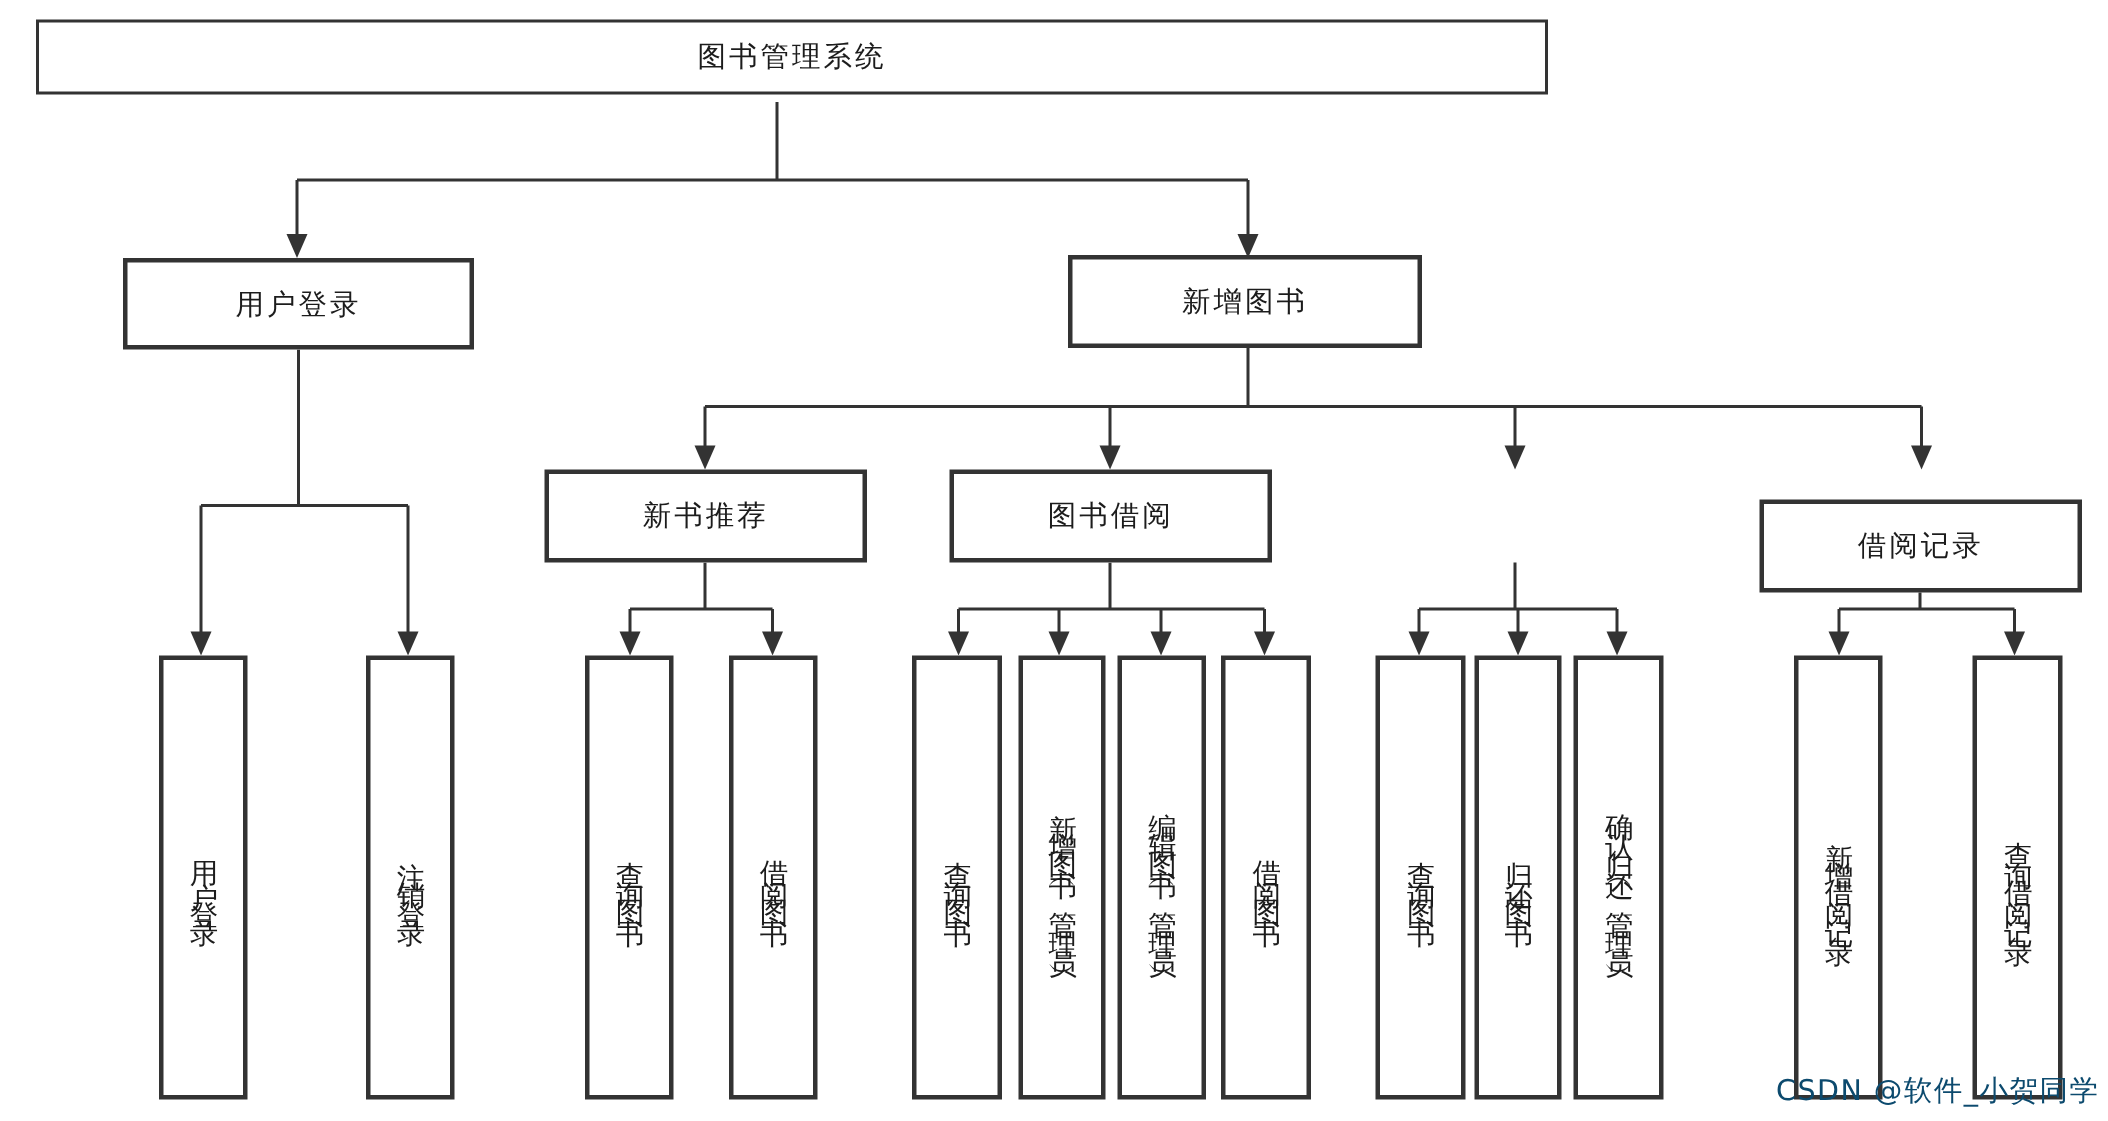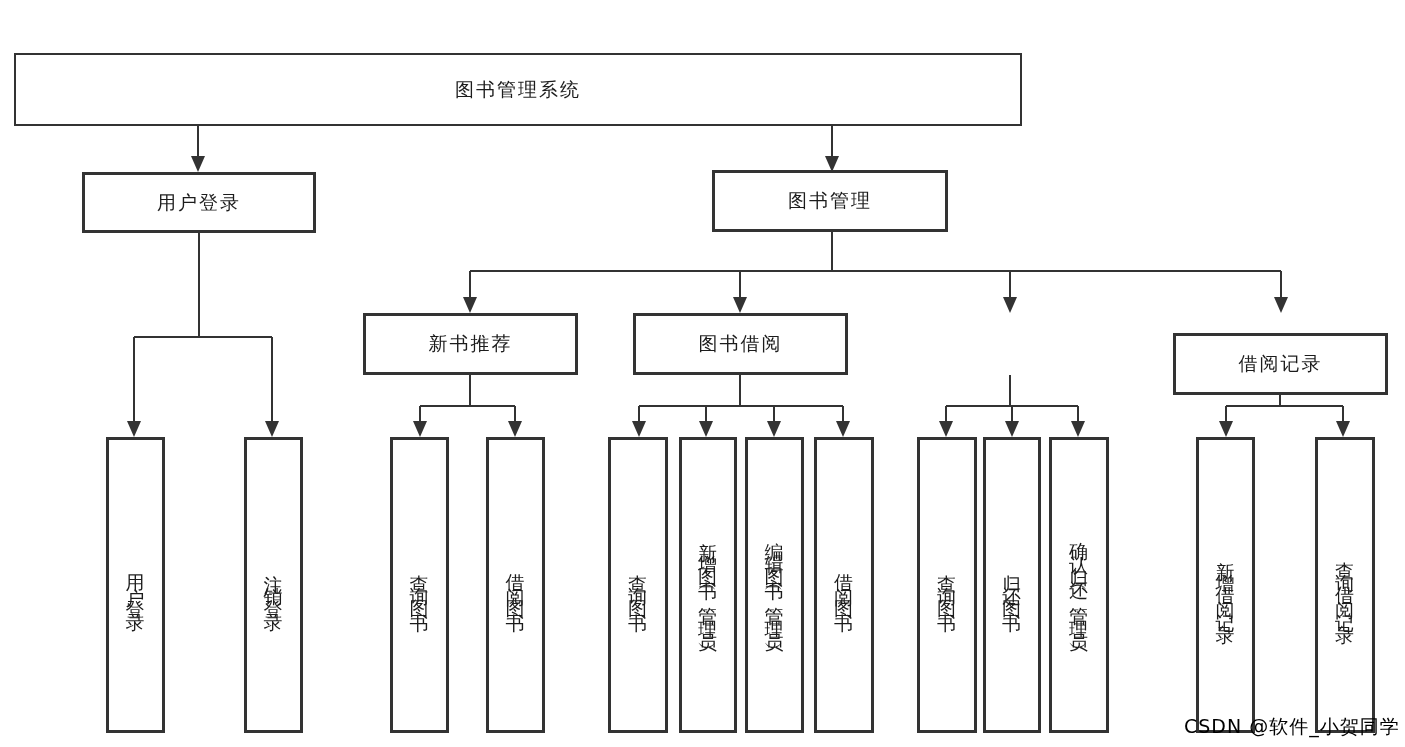--- a/index.html
+++ b/index.html
@@ -42,21 +42,21 @@
     font-size: 19px;
     letter-spacing: 13px;
     line-height: 1;
   }
   .vbox span { display: block; }
   #watermark {
     position: absolute;
     left: 1184px;
     top: 714px;
     font-size: 19px;
-    color: #000000;
+    color: #0c4a6e;
     letter-spacing: 1px;
     white-space: nowrap;
   }
 </style>
 </head>
 <body>
 
 <div id="stage">
 
   <svg id="connectors" viewBox="0 0 1405 747" xmlns="http://www.w3.org/2000/svg" aria-hidden="true">
@@ -85,29 +85,29 @@
     <use href="#ah" transform="translate(706,437)"></use>
     <use href="#ah" transform="translate(774,437)"></use>
     <use href="#ah" transform="translate(843,437)"></use>
     <use href="#ah" transform="translate(946,437)"></use>
     <use href="#ah" transform="translate(1012,437)"></use>
     <use href="#ah" transform="translate(1078,437)"></use>
     <use href="#ah" transform="translate(1226,437)"></use>
     <use href="#ah" transform="translate(1343,437)"></use>
   </svg>
 
-  <div class="box hbox root" style="left:14px; top:13px; width:1008px; height:73px;margin-top:40px;">
+  <div class="box hbox root" style="left:24px; top:13px; width:1008px; height:50px;">
     <span>图书管理系统</span>
   </div>
 
   <div class="box hbox" style="left:82px; top:172px; width:234px; height:61px;">
     <span>用户登录</span>
   </div>
   <div class="box hbox" style="left:712px; top:170px; width:236px; height:62px;">
-    <span>图书管理</span>
+    <span>新增图书</span>
   </div>
 
   <div class="box hbox" style="left:363px; top:313px; width:215px; height:62px;">
     <span>新书推荐</span>
   </div>
   <div class="box hbox" style="left:633px; top:313px; width:215px; height:62px;">
     <span>图书借阅</span>
   </div>
   <div class="box hbox" style="left:1173px; top:313px; width:215px; height:62px;margin-top:20px;">
     <span>借阅记录</span>

